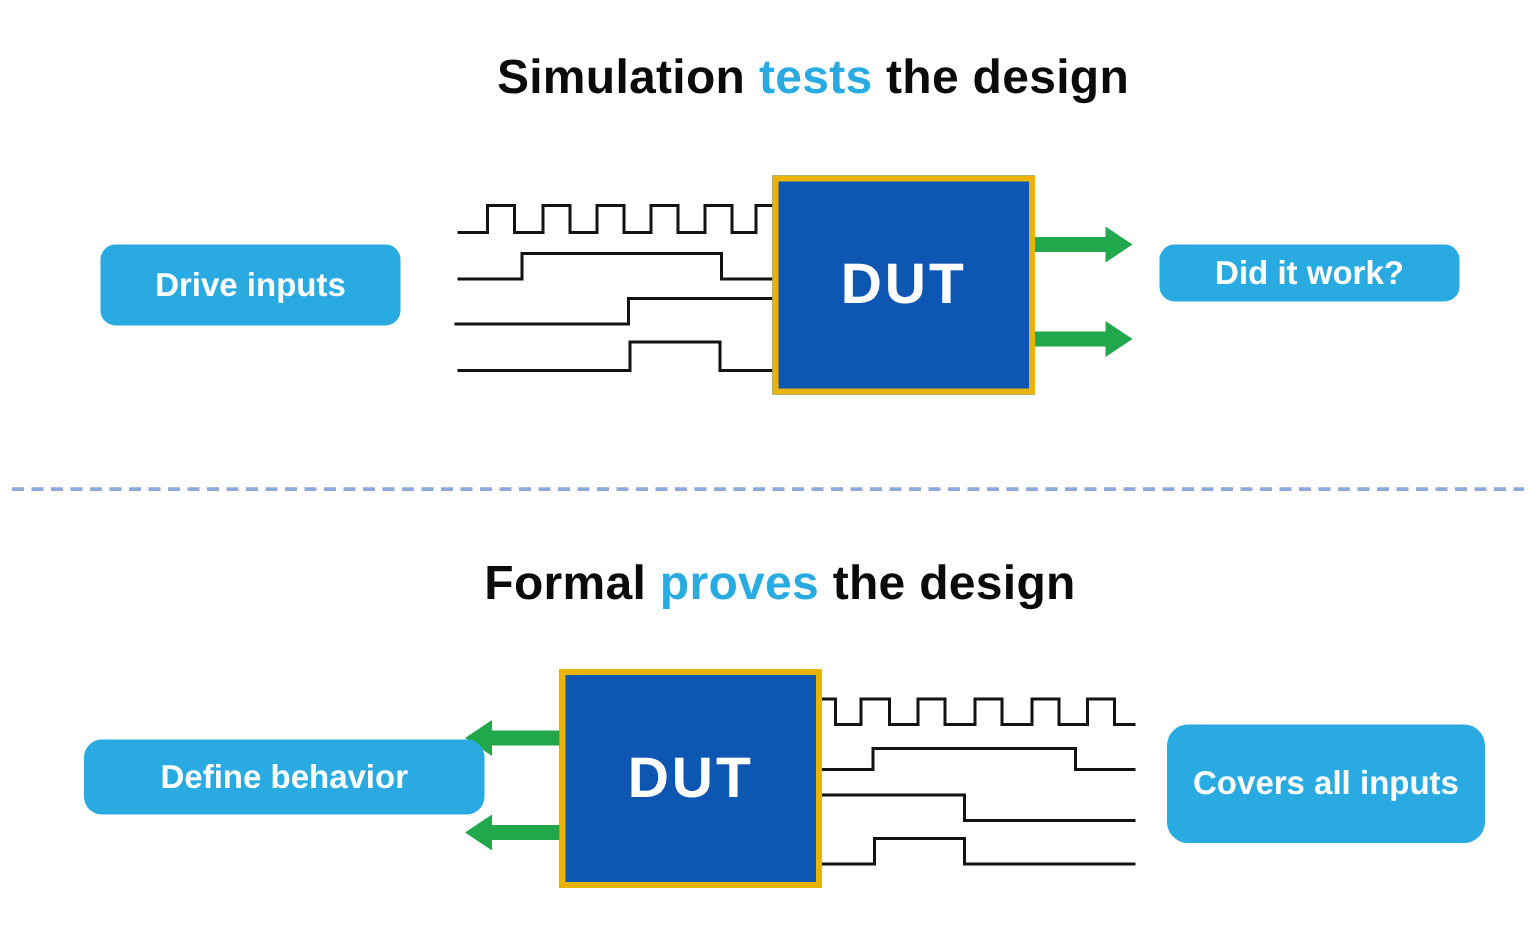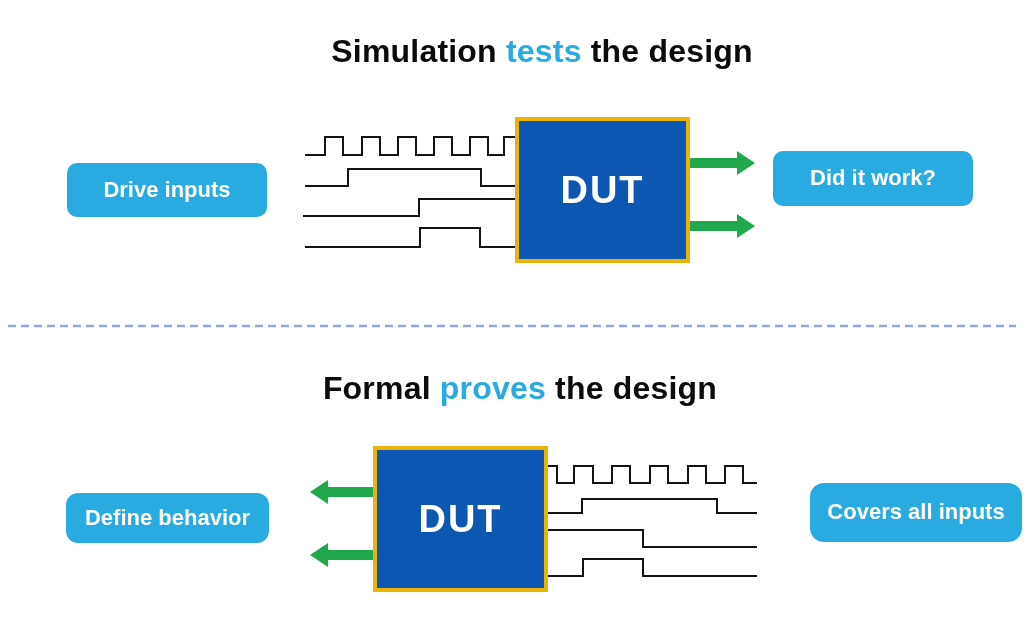--- a/index.html
+++ b/index.html
@@ -34,23 +34,23 @@
     background: #29abe2;
     color: #ffffff;
     font-weight: bold;
     font-size: 22px;
     display: flex;
     align-items: center;
     justify-content: center;
     line-height: 1.1;
   }
   #callout-drive-inputs     { left: 67px;  top: 163px; width: 200px; height: 54px; border-radius: 10px; }
-  #callout-did-it-work      { left: 773px; top: 151px; width: 200px; height: 55px; border-radius: 10px; }
-  #callout-define-behavior  { left: 66px;  top: 493px; width: 203px; height: 50px; border-radius: 12px; }
-  #callout-covers-all-inputs{ left: 810px; top: 483px; width: 212px; height: 59px; border-radius: 14px; }
+  #callout-did-it-work      { left: 773px; top: 163px; width: 200px; height: 38px; border-radius: 10px; }
+  #callout-define-behavior  { left: 56px;  top: 493px; width: 267px; height: 50px; border-radius: 12px; }
+  #callout-covers-all-inputs{ left: 778px; top: 483px; width: 212px; height: 79px; border-radius: 14px; }
 
   
   .dut-block {
     position: absolute;
     background: #0d56b1;
     border: 4px solid #eab308;
     color: #ffffff;
     font-weight: bold;
     font-size: 38px;
     letter-spacing: 2px;

